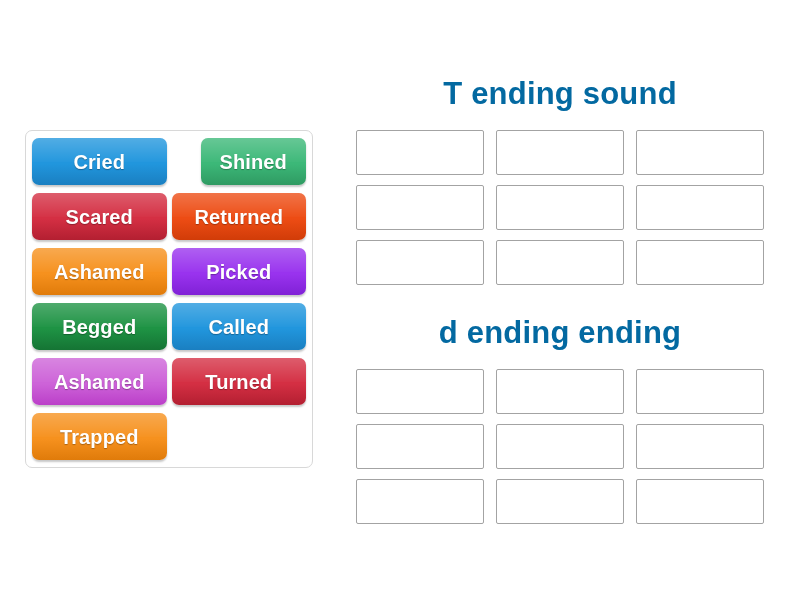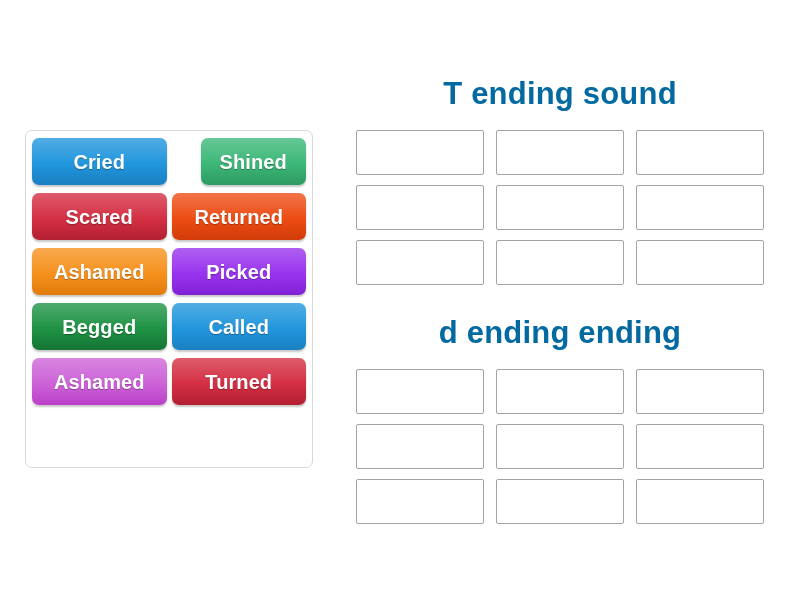--- a/index.html
+++ b/index.html
@@ -132,20 +132,23 @@
       </div>
       <div class="tile" style="background: linear-gradient(rgb(33, 150, 221) 0%, rgb(33, 150, 221) 55%, rgb(26, 127, 193) 100%);">
         <span>Called</span>
       </div>
       <div class="tile" style="background: linear-gradient(rgb(205, 99, 216) 0%, rgb(205, 99, 216) 55%, rgb(187, 63, 201) 100%);">
         <span>Ashamed</span>
       </div>
       <div class="tile" style="background: linear-gradient(rgb(212, 47, 67) 0%, rgb(212, 47, 67) 55%, rgb(179, 31, 49) 100%); align-items: center;">
         <span>Turned</span>
       </div>
+      <div class="tile" style="background: linear-gradient(rgb(246, 145, 30) 0%, rgb(246, 145, 30) 55%, rgb(224, 123, 10) 100%);">
+        <span>Trapped</span>
+      </div>
     </div>
 </div>
 
 <div class="group-heading" id="heading-t">T ending sound</div>
 <div class="dropzone-grid" id="dropzones-t">
     <div class="dropzone" style="border-color: rgb(163, 163, 163);"></div>
     <div class="dropzone" style="border-color: rgb(163, 163, 163);"></div>
     <div class="dropzone" style="border-color: rgb(163, 163, 163);"></div>
     <div class="dropzone" style="border-color: rgb(163, 163, 163);"></div>
     <div class="dropzone" style="border-color: rgb(163, 163, 163);"></div>

